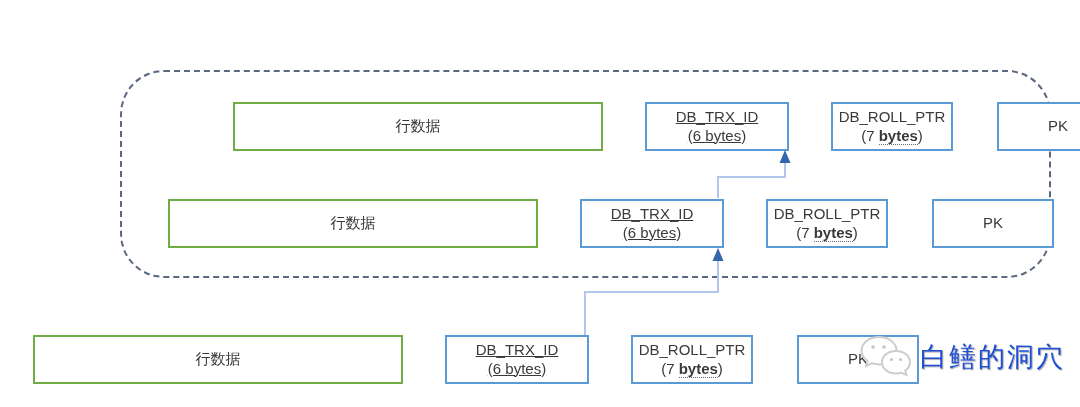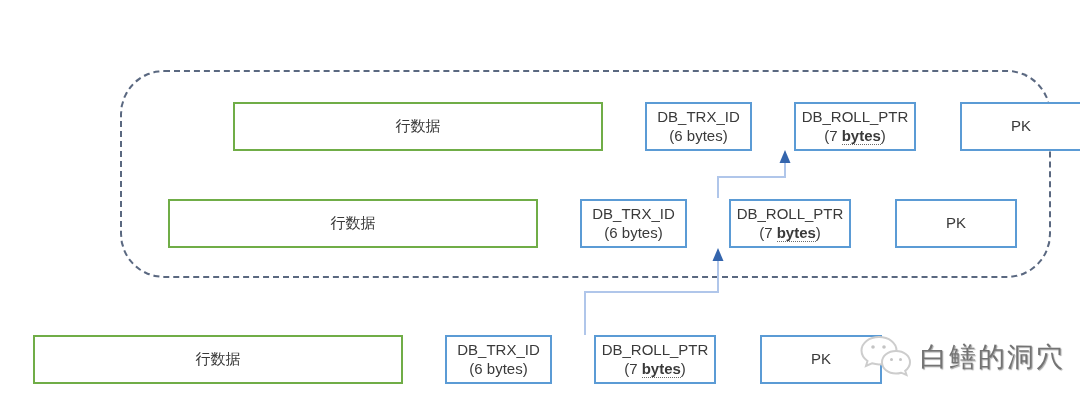--- a/index.html
+++ b/index.html
@@ -13,34 +13,34 @@
     box-sizing:border-box;background:transparent;
   }
   .row{position:absolute;display:flex;align-items:stretch;height:49px;gap:44px;}
   .cell{
     box-sizing:border-box;height:49px;background:#fff;
     display:flex;flex-direction:column;align-items:center;justify-content:center;
     font-size:15px;line-height:1.22;text-align:center;white-space:nowrap;
   }
   .cell.data{width:370px;border:2px solid var(--row-data-border,#70ad47);}
   .cell.field{border:2px solid var(--field-border,#5b9bd5);margin-left:-2px;}
-  .cell.trx{width:107px;}
+  .cell.trx{width:144px;text-decoration:underline;}
   .cell.roll{width:122px;}
   .cell.pk{width:122px;margin-left:0;}
   .dotted-underline{border-bottom:1px dotted #6a6a6a;padding-bottom:0px;font-weight:bold;}
   .arrows{position:absolute;left:0;top:0;pointer-events:none;}
   .arrow-line{fill:none;stroke:var(--arrow-line,#b0c6ea);stroke-width:2;}
   .arrow-head{fill:var(--arrow-head,#3465ad);stroke:none;}
   .watermark{
     position:absolute;left:858px;top:334px;display:flex;align-items:center;gap:8px;
     color:var(--watermark-color,#d8d8d8);
   }
   .watermark-text{
     font-size:27px;letter-spacing:2px;
-    color:#737373;text-shadow:1px 1px 1px #a8a8a8;
+    color:#1d4ed8;text-shadow:1px 1px 1px #a8a8a8;
     font-family:Liberation Mono, monospace;
   }
   .wechat-icon svg{display:block;}
 </style>
 </head>
 <body>
 
 <div class="canvas">
 
   <div class="dashed-container"></div>

